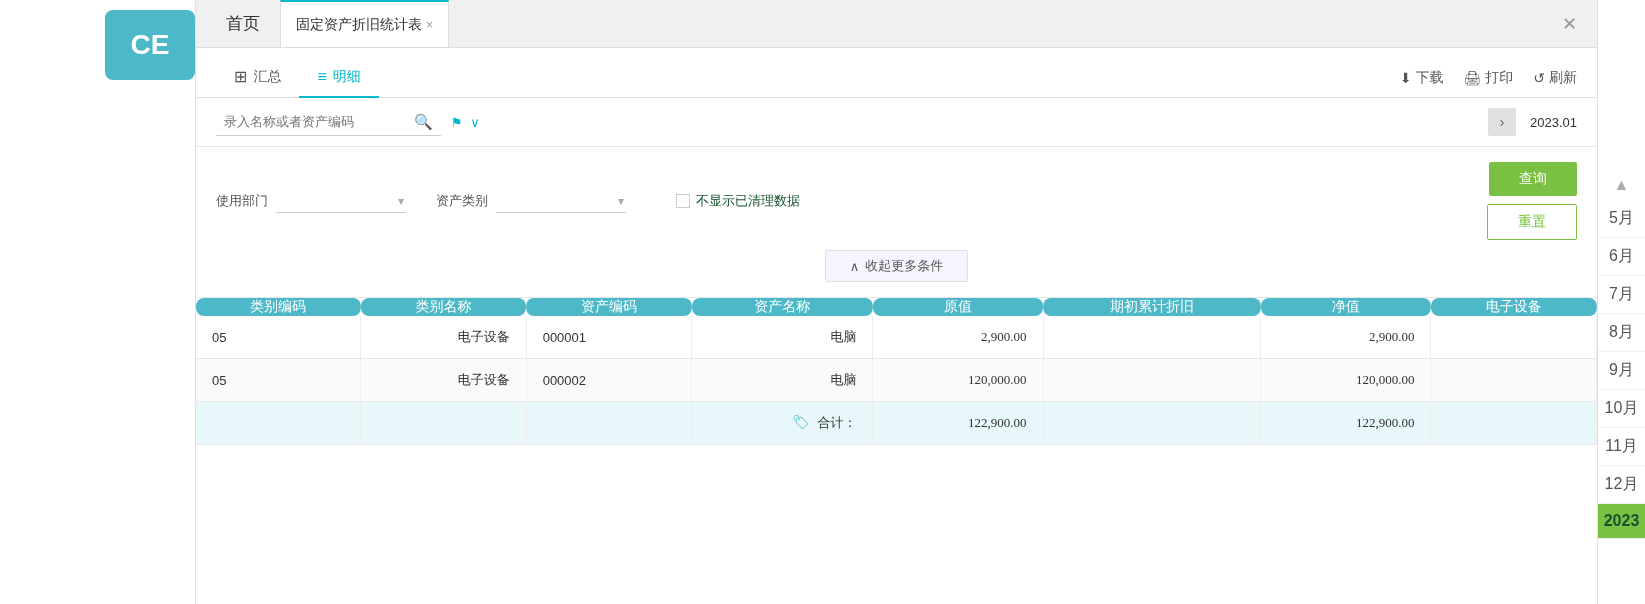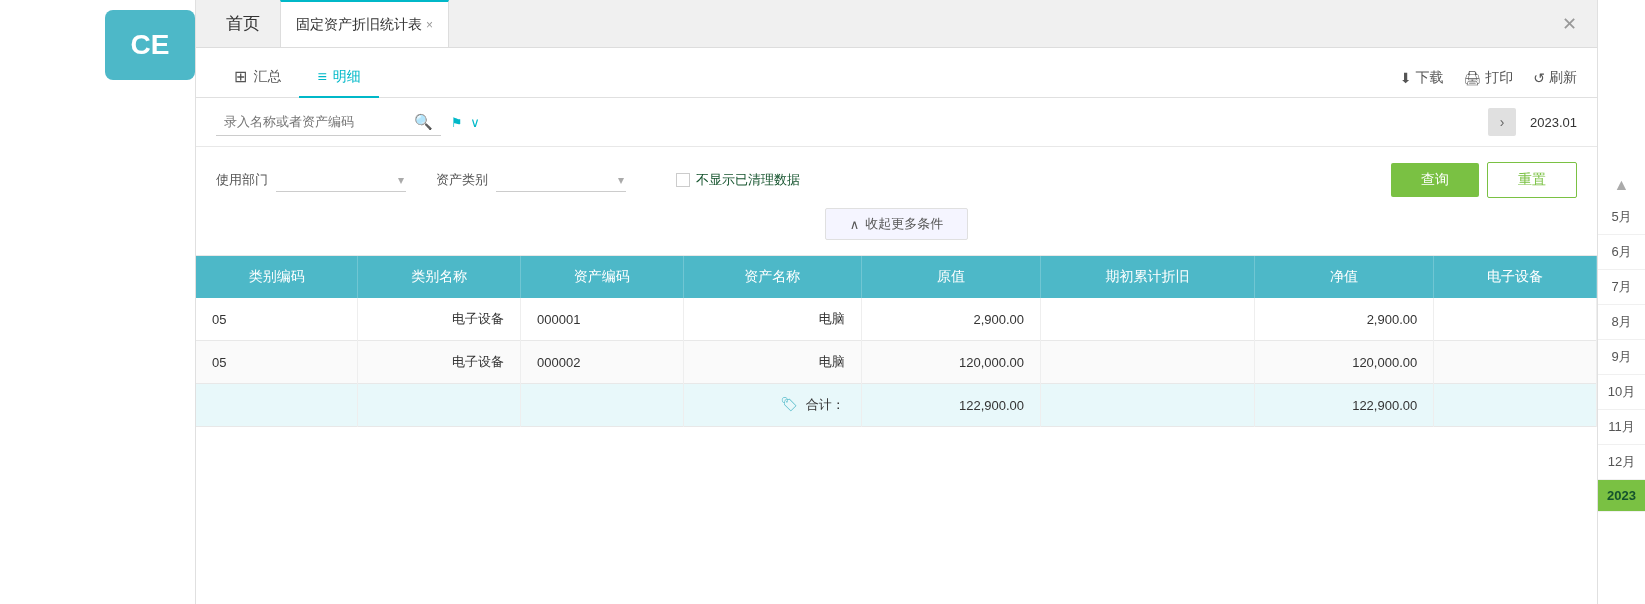--- a/index.html
+++ b/index.html
@@ -264,21 +264,21 @@
       color: #7ac143;
       border: 1px solid #7ac143;
       padding: 8px 30px;
       font-size: 14px;
       cursor: pointer;
       border-radius: 2px;
       margin-left: auto;
     }
     .filter-buttons {
       display: flex;
-      flex-direction: row;
+      flex-direction: column;
       gap: 8px;
       margin-left: auto;
       align-items: center;
     }
     .collapse-btn {
       display: flex;
       align-items: center;
       justify-content: center;
       gap: 6px;
       background: #f5f5ff;
@@ -300,43 +300,44 @@
     }
     table {
       width: 100%;
       border-collapse: collapse;
     }
     thead tr {
       background: #4db8c8;
       color: #fff;
     }
     thead th {
-      padding: 12px 16px;
+      padding: 0 16px;
       font-weight: 500;
       font-size: 14px;
       text-align: center;
       border-right: 1px solid rgba(255,255,255,0.2);
+      border-radius: 8px;
     }
     tbody tr {
       border-bottom: 1px solid #e8e8e8;
       background: #fff;
     }
     tbody tr:nth-child(even) { background: #fafafa; }
     tbody tr.total-row {
       background: #e8f8fa;
       margin-left: 36px;
     }
     tbody td {
       padding: 12px 16px;
       font-size: 13px;
       color: #333;
       text-align: right;
       border-right: 1px solid #eee;
     }
-    tbody td.num { text-align: right; }
+    tbody td.num { text-align: right; font-family: Liberation Serif, serif; }
     tbody td.center { text-align: left; }
     .total-icon {
       color: #4db8c8;
       font-size: 14px;
       margin-right: 4px;
     }
 
     
     .right-sidebar {
       width: 48px;
@@ -345,21 +346,21 @@
       display: flex;
       flex-direction: column;
       align-items: center;
       padding-top: 170px;
       gap: 0;
     }
     .month-item {
       width: 100%;
       text-align: center;
       padding: 8px 0;
-      font-size: 13px;
+      font-size: 16px;
       color: #555;
       cursor: pointer;
       border-bottom: 1px solid #f0f0f0;
     }
     .month-item.active {
       background: #7ac143;
       color: #14532d;
       font-weight: bold;
     }
     .scroll-up, .scroll-down {

